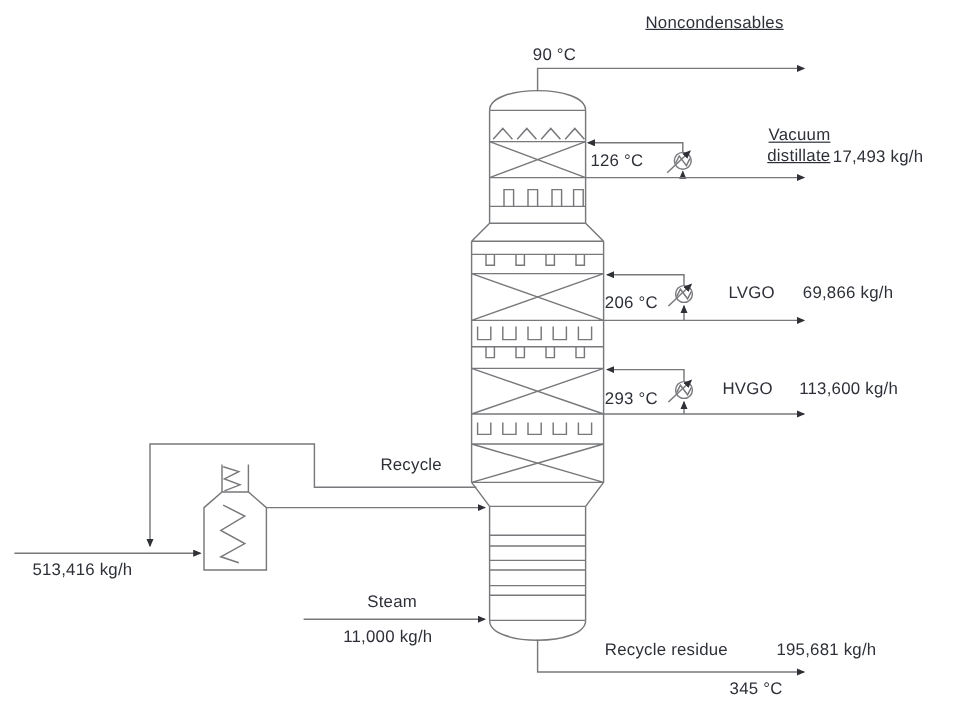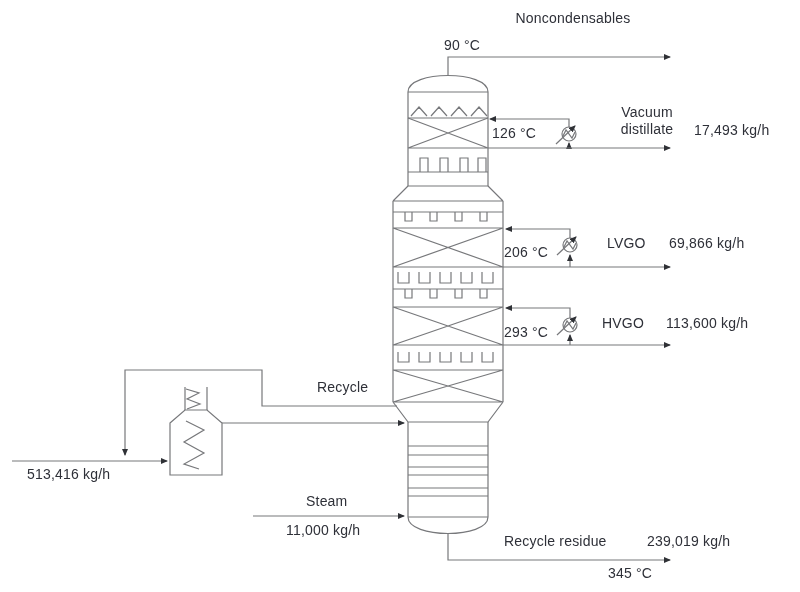--- a/index.html
+++ b/index.html
@@ -8,21 +8,21 @@
   html,body{margin:0;padding:0;background:var(--background);}
   .stage{
     position:relative;width:800px;height:592px;background:var(--background);
     font-family:"Liberation Sans",sans-serif;overflow:hidden;
   }
   .stage svg{position:absolute;left:0;top:0;}
   .lbl{
     position:absolute;font-size:14px;line-height:1.2;letter-spacing:0.2px;
     color:var(--text);white-space:nowrap;
   }
-  .ctr{text-align:center;white-space:normal;}
+  .ctr{text-align:right;white-space:normal;text-decoration:underline;}
 </style>
 </head>
 <body>
 
 <div class="stage">
 
   <svg width="800" height="592" viewBox="0 0 800 592">
     <defs>
       <marker id="ah" markerWidth="9" markerHeight="8" refX="6" refY="3" orient="auto" markerUnits="userSpaceOnUse">
         <path d="M0,0 L7,3 L0,6 Z" fill="var(--arrowhead)"></path>
@@ -137,16 +137,16 @@
   <div class="lbl" style="left:666px;top:315px">113,600 kg/h</div>
 
   <div class="lbl" style="left:317px;top:379px">Recycle</div>
 
   <div class="lbl" style="left:27px;top:466px">513,416 kg/h</div>
 
   <div class="lbl" style="left:306px;top:493px">Steam</div>
   <div class="lbl" style="left:286px;top:522px">11,000 kg/h</div>
 
   <div class="lbl" style="left:504px;top:533px">Recycle residue</div>
-  <div class="lbl" style="left:647px;top:533px">239,019 kg/h</div>
+  <div class="lbl" style="left:647px;top:533px">195,681 kg/h</div>
   <div class="lbl" style="left:608px;top:565px">345 °C</div>
 
 </div>
 
 </body></html>

